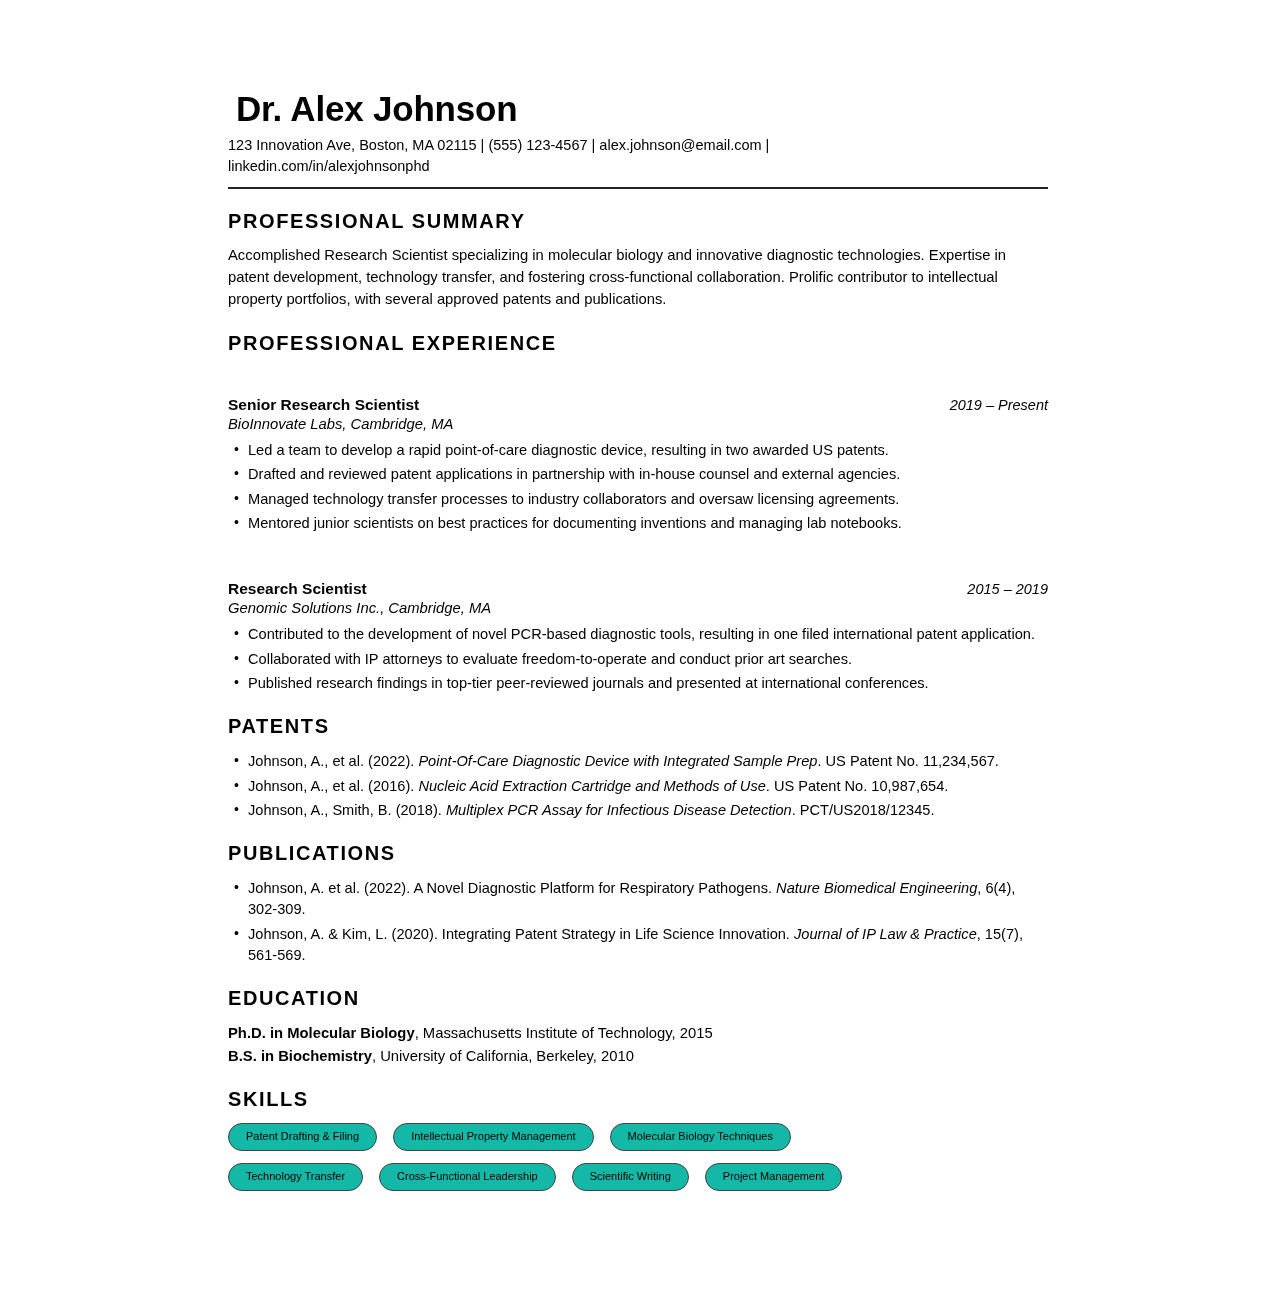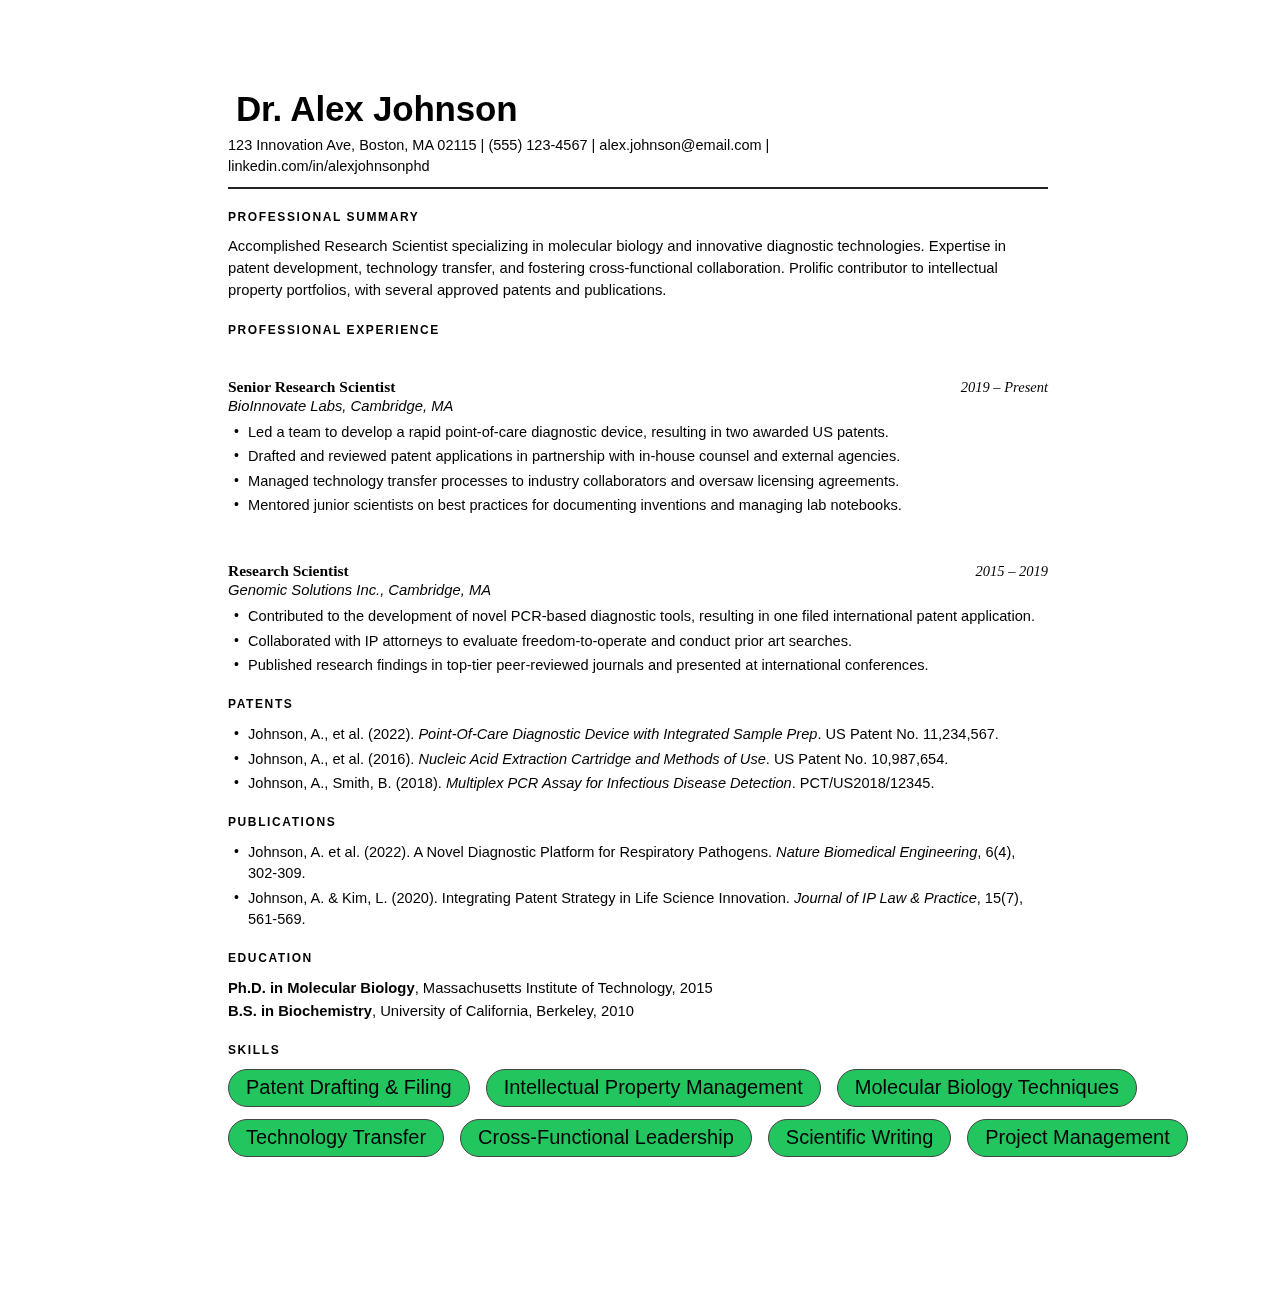--- a/index.html
+++ b/index.html
@@ -47,21 +47,21 @@
     border-top: 2px solid #222;
     margin: 11px 0 0 0;
     width: 820px;
   }
 
   
   .section {
     margin-top: 21px;
   }
   .section-title {
-    font-size: 12px;
+    font-size: 20px;
     font-weight: bold;
     letter-spacing: 1.6px;
     margin: 0 0 12px 0;
     color: #000;
   }
   .summary {
     font-size: 14.8px;
     line-height: 1.48;
     margin: 0;
     color: #000;
@@ -70,21 +70,20 @@
   
   .job {
     margin-bottom: 17px;
   }
   .job:last-child { margin-bottom: 0; }
   .job-head {
     display: flex;
     align-items: baseline;
     justify-content: space-between;
     gap: 16px;
-    font-family: Liberation Serif, serif;
   }
   .job-title {
     font-size: 15.5px;
     font-weight: bold;
     color: #000;
   }
   .job-dates {
     font-size: 14.5px;
     font-style: italic;
     white-space: nowrap;
@@ -140,25 +139,25 @@
     flex-wrap: nowrap;
     gap: 16px;
     margin-bottom: 12px;
   }
   .skills-row:last-child { margin-bottom: 0; }
   .chip {
     display: inline-block;
     border: 1.3px solid #444;
     border-radius: 999px;
     padding: 6px 17px 7px 17px;
-    font-size: 20px;
+    font-size: 11px;
     line-height: 1.15;
     white-space: nowrap;
     color: #000;
-    background: #22c55e;
+    background: #14b8a6;
   }
 </style>
 </head>
 <body>
 
 <div class="page">
   <div class="sheet">
 
     <div>
       <h1 class="name">Dr. Alex Johnson</h1>

